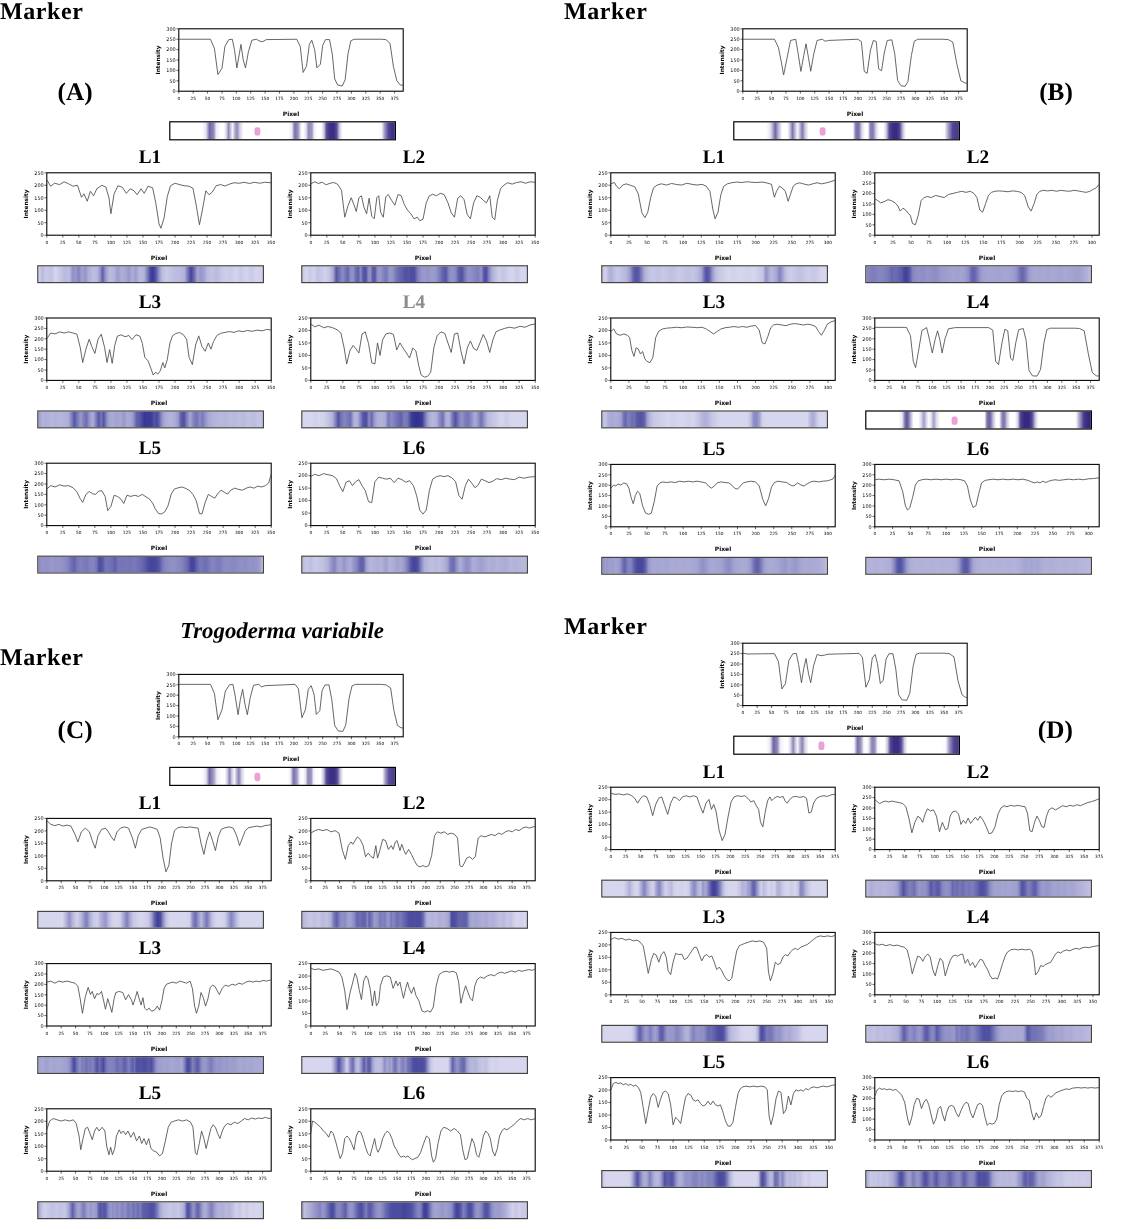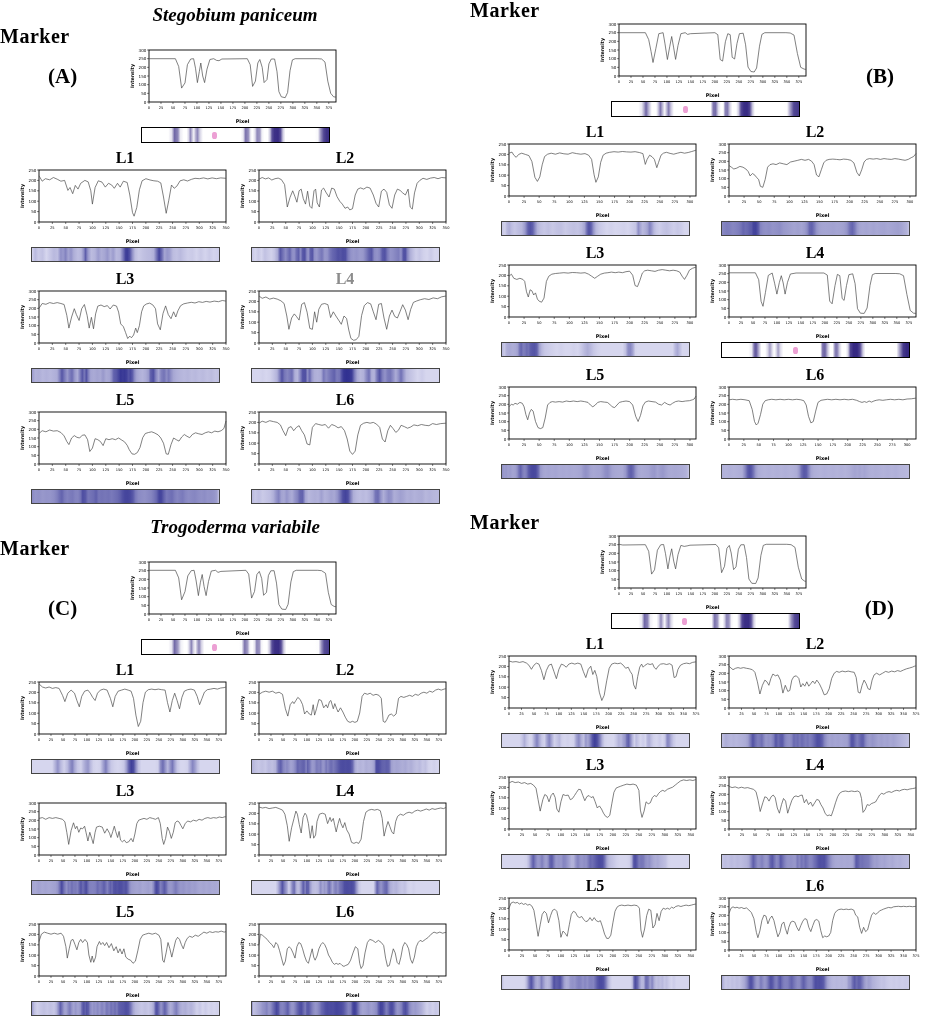--- a/index.html
+++ b/index.html
@@ -19,21 +19,20 @@
   .strip.marker{height:14px;border:1px solid #000;position:relative;}
   .strip .faint{position:absolute;top:25%;width:5px;height:50%;border-radius:40%;opacity:.6;}
   svg{display:block;}
   svg text{font-family:"DejaVu Sans",sans-serif;fill:#000;}
 </style>
 </head>
 <body>
 
 <div class="figure" id="figure">
     <div class="quadrant" style="left: 0px; top: 0px;">
-      <div class="species">Stegobium paniceum</div>
       <div class="marker-label">Marker</div>
       <div class="corner left">(A)</div>
       <div class="marker-block">
         <svg width="214" height="77" viewBox="0 0 214 77">
           <rect x="21" y="3" width="187" height="52" fill="#fff" stroke="#000" stroke-width="0.9"></rect>
           <line x1="19" y1="55" x2="21" y2="55" stroke="#000" stroke-width="0.5"></line>
           <text x="18.4" y="56.5" font-size="4.1" text-anchor="end">0</text>
           <line x1="19" y1="46.333333333333336" x2="21" y2="46.333333333333336" stroke="#000" stroke-width="0.5"></line>
           <text x="18.4" y="47.833333333333336" font-size="4.1" text-anchor="end">50</text>
           <line x1="19" y1="37.66666666666667" x2="21" y2="37.66666666666667" stroke="#000" stroke-width="0.5"></line>

